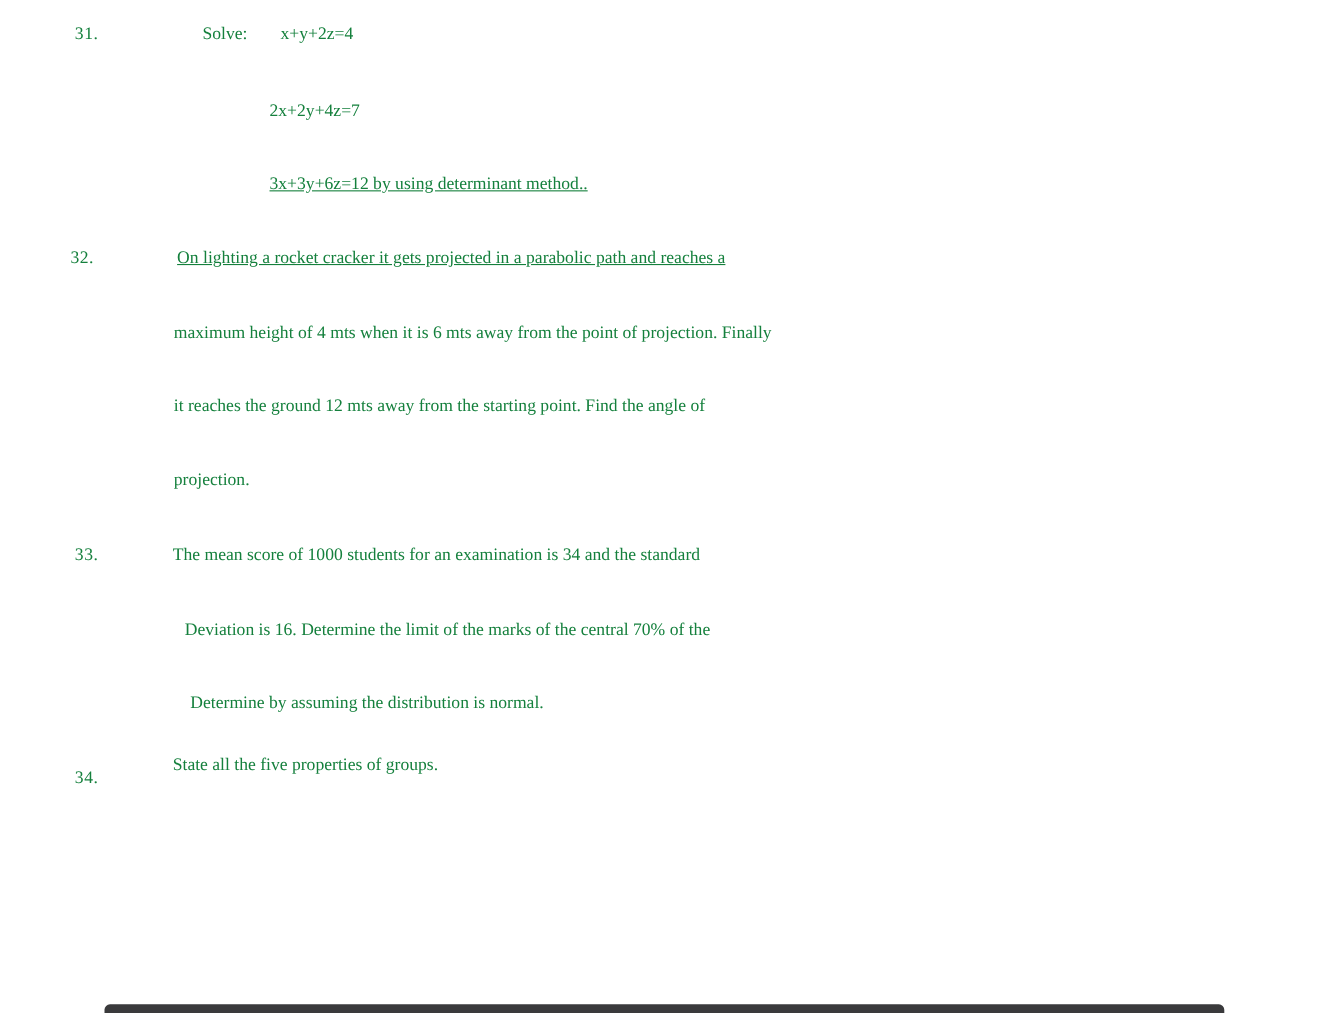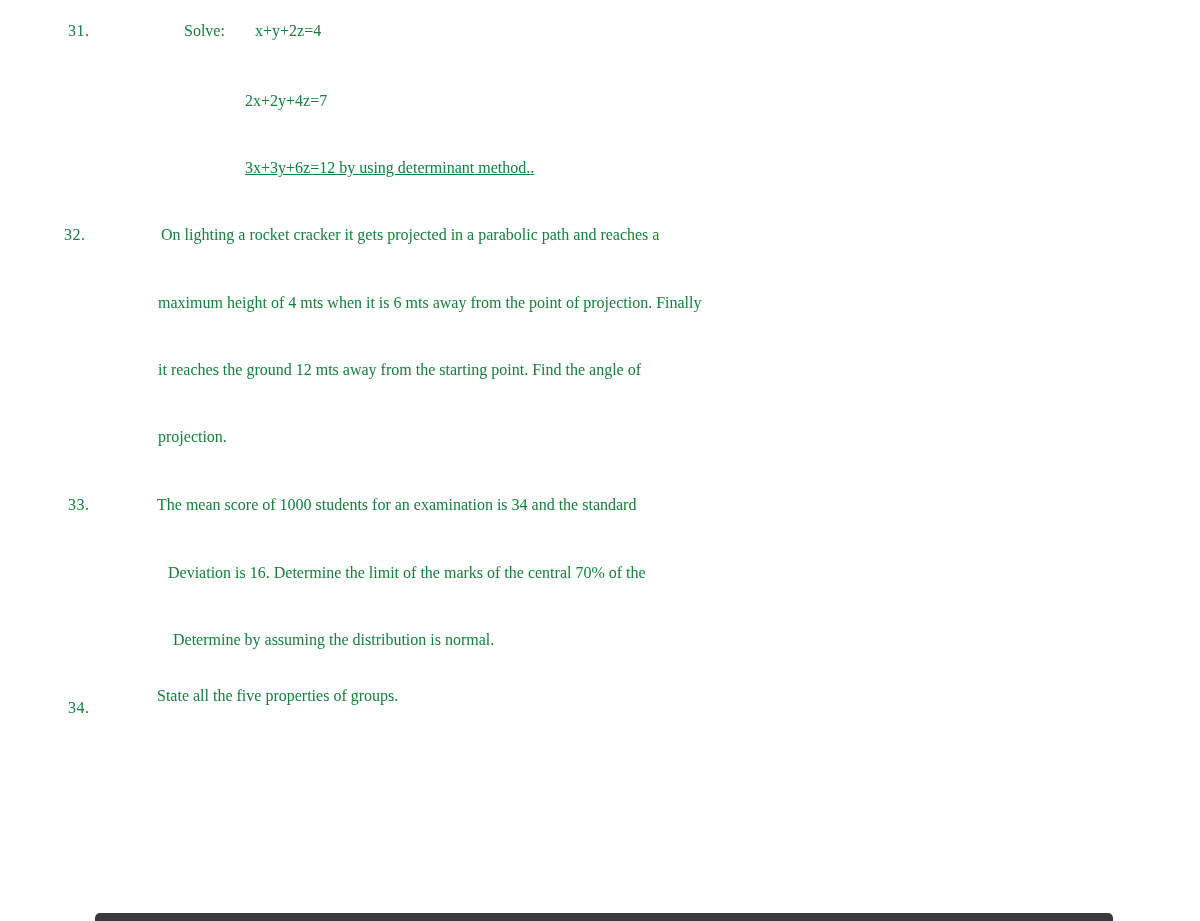--- a/index.html
+++ b/index.html
@@ -40,21 +40,21 @@
 
 <div class="page">
 
   <div class="tline qnum" style="left:68px; top:16px;">31.</div>
   <div class="tline" style="left:155px; top:16px;margin-left:29px;">Solve:</div>
   <div class="tline" style="left:255px; top:16px;">x+y+2z=4</div>
   <div class="tline" style="left:245px; top:86px;">2x+2y+4z=7</div>
   <div class="tline" style="left:245px; top:153px;text-decoration:underline;">3x+3y+6z=12 by using determinant method..</div>
 
   <div class="tline qnum" style="left:64px; top:220px;">32.</div>
-  <div class="tline" style="left:161px; top:220px;">On lighting a rocket cracker it gets projected in a parabolic path and reaches a</div>
+  <div class="tline" style="left:161px; top:220px;text-decoration:underline;">On lighting a rocket cracker it gets projected in a parabolic path and reaches a</div>
   <div class="tline" style="left:158px; top:288px;">maximum height of 4 mts when it is 6 mts away from the point of projection. Finally</div>
   <div class="tline" style="left:158px; top:355px;text-align:center;">it reaches the ground 12 mts away from the starting point. Find the angle of</div>
   <div class="tline" style="left:158px; top:422px;">projection.</div>
 
   <div class="tline qnum" style="left:68px; top:490px;">33.</div>
   <div class="tline" style="left:157px; top:490px;">The mean score of 1000 students for an examination is 34 and the standard</div>
   <div class="tline" style="left:168px; top:558px;">Deviation is 16. Determine the limit of the marks of the central 70% of the</div>
   <div class="tline" style="left:173px; top:625px;">Determine by assuming the distribution is normal.</div>
 
   <div class="tline qnum" style="left:68px; top:693px;">34.</div>

